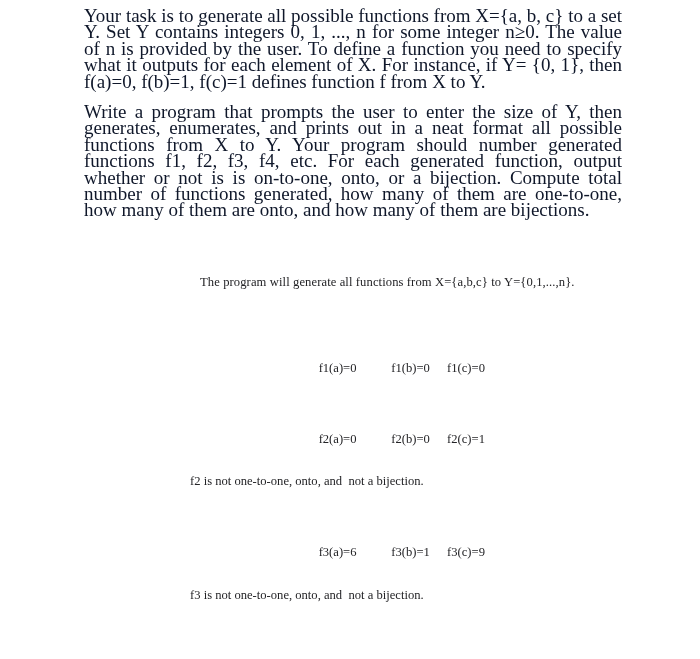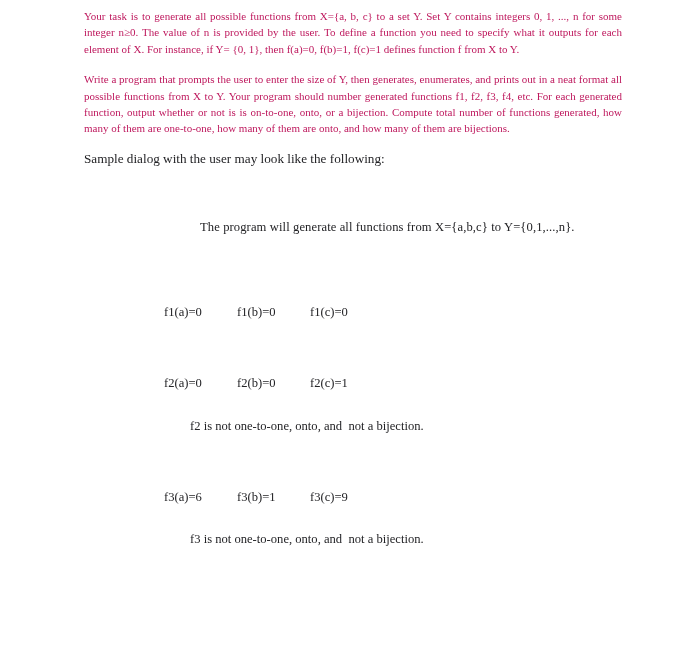--- a/index.html
+++ b/index.html
@@ -19,26 +19,26 @@
 
   .page {
     position: absolute;
     left: 84px;
     top: 8px;
     width: 538px;
   }
 
   
   .para {
-    font-size: 11px;
+    font-size: 19px;
     line-height: 16.4px;
     text-align: justify;
     text-justify: inter-word;
     margin: 0 0 14px 0;
-    color: #be185d;
+    color: #0f172a;
   }
 
   .lead-line {
     font-size: 13.2px;
     line-height: 16.4px;
     margin: 0 0 10px 0;
     color: #232326;
   }
 
   
@@ -52,20 +52,21 @@
   .dialog .d-line {
     display: block;
     white-space: pre;
     margin-left: 36px;
   }
   .dialog .d-head { letter-spacing: 0.1px; }
 
   .fn-row {
     display: block;
     white-space: pre;
+    text-align: center;
   }
   .fn-row .cell {
     display: inline-block;
     width: 73px;
   }
   .fn-row .cell:last-child { width: auto; }
 
   .fn-note {
     display: block;
     padding-left: 26px;
@@ -74,21 +75,20 @@
 </style>
 </head>
 <body>
 
 <div class="page">
 
   <p class="para">Your task is to generate all possible functions from X={a, b, c} to a set Y. Set Y contains integers 0, 1, ..., n for some integer n≥0. The value of n is provided by the user. To define a function you need to specify what it outputs for each element of X. For instance, if Y= {0, 1}, then f(a)=0, f(b)=1, f(c)=1 defines function f from X to Y.</p>
 
   <p class="para">Write a program that prompts the user to enter the size of Y, then generates, enumerates, and prints out in a neat format all possible functions from X to Y. Your program should number generated functions f1, f2, f3, f4, etc. For each generated function, output whether or not is is on-to-one, onto, or a bijection. Compute total number of functions generated, how many of them are one-to-one, how many of them are onto, and how many of them are bijections.</p>
 
-  <p class="lead-line">Sample dialog with the user may look like the following:</p>
 
   <div class="dialog">
 
     <span class="d-line d-head">The program will generate all functions from X={a,b,c} to Y={0,1,...,n}.</span>
 
 
     
     <span class="fn-row"><span class="cell">f1(a)=0</span><span class="cell">f1(b)=0</span><span class="cell">f1(c)=0</span></span>
 
     

